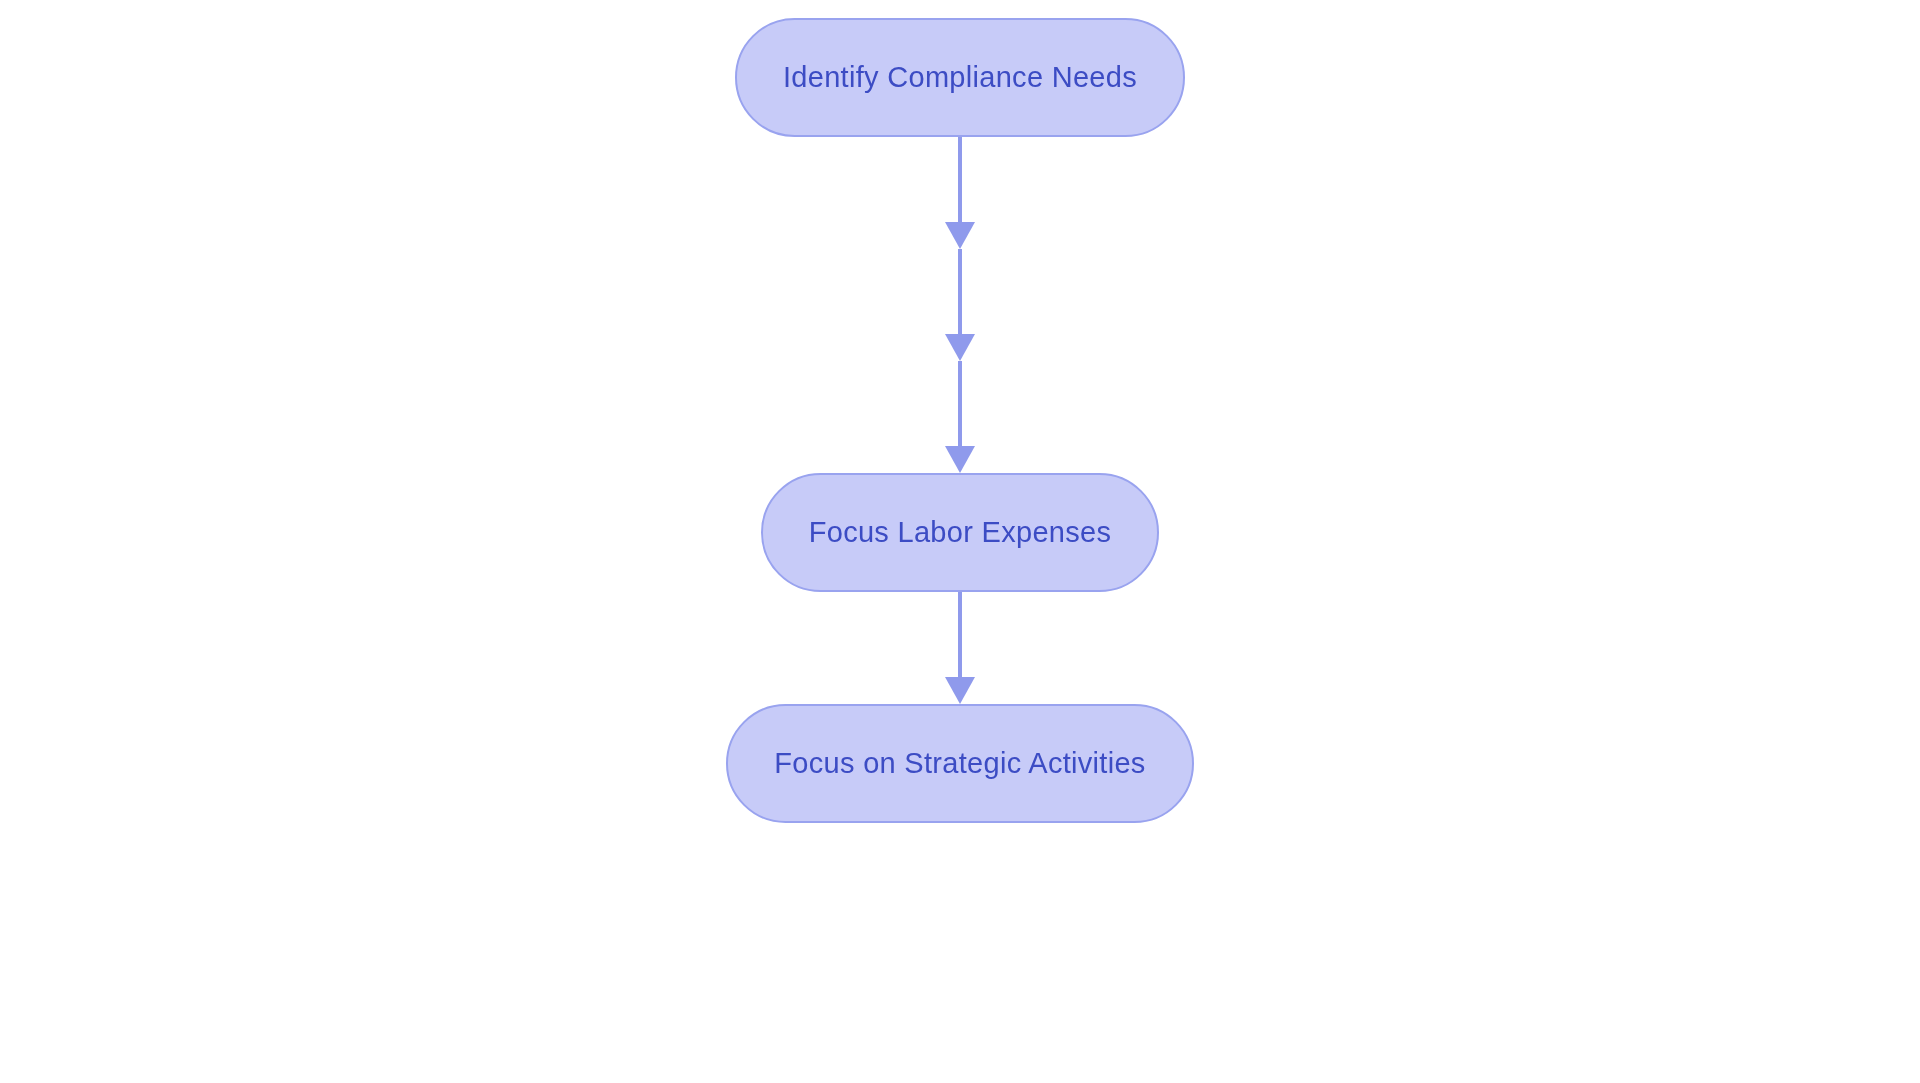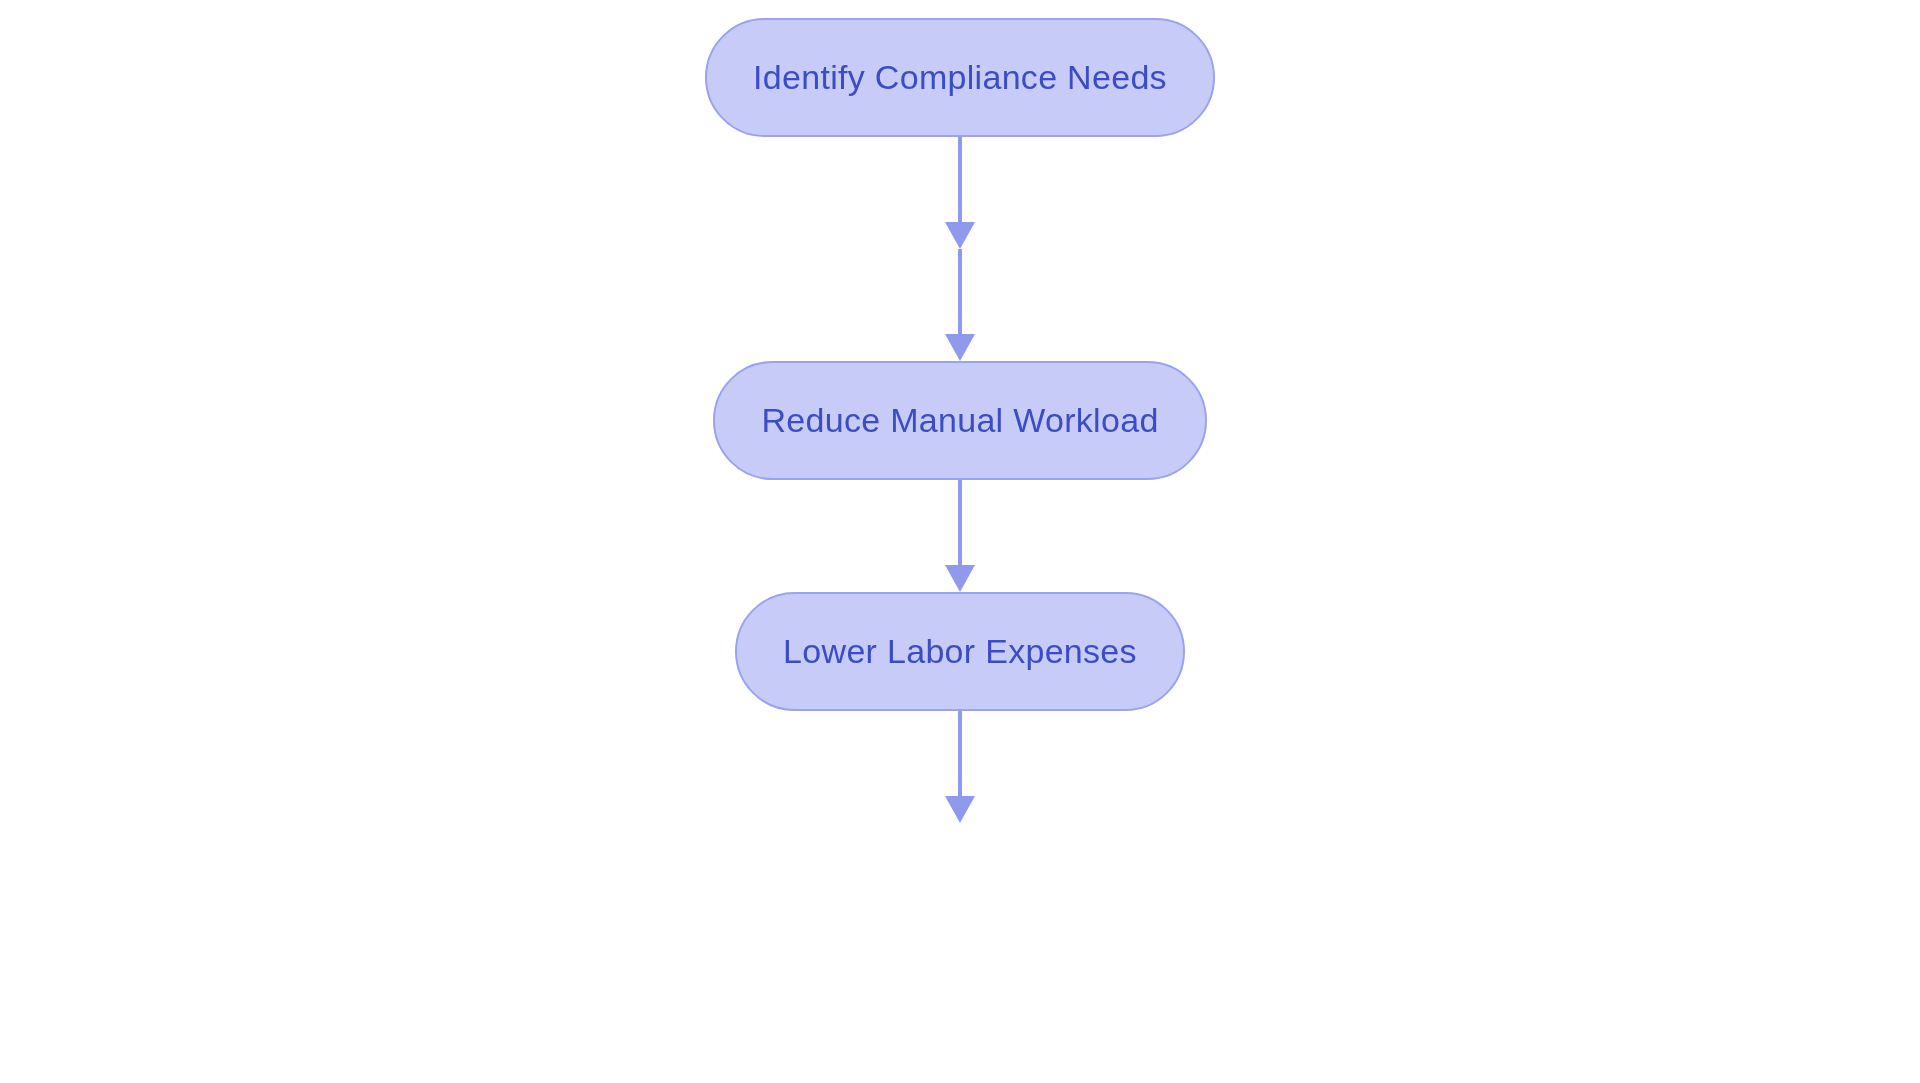--- a/index.html
+++ b/index.html
@@ -30,21 +30,21 @@
     padding: 0 46px;
     border-radius: 60px;
     background: var(--node-fill);
     border: 2px solid var(--node-border);
     display: flex;
     align-items: center;
     justify-content: center;
     flex: 0 0 auto;
   }
   .flow-node-label {
-    font-size: 34px;
+    font-size: 29px;
     font-weight: 400;
     letter-spacing: 0.3px;
     color: var(--node-text);
     white-space: nowrap;
   }
   .edge-arrow {
     height: 112px;
     width: 30px;
     display: flex;
     flex-direction: column;
@@ -77,32 +77,32 @@
     <div class="arrow-line"></div>
     <div class="arrow-head"></div>
   </div>
 
 
   <div class="edge-arrow">
     <div class="arrow-line"></div>
     <div class="arrow-head"></div>
   </div>
 
+
+  <div class="edge-arrow">
+    <div class="arrow-line"></div>
+    <div class="arrow-head"></div>
+  </div>
+
   <div class="flow-node">
-    <span class="flow-node-label">Reduce Manual Workload</span>
+    <span class="flow-node-label">Focus Labor Expenses</span>
   </div>
 
   <div class="edge-arrow">
     <div class="arrow-line"></div>
     <div class="arrow-head"></div>
   </div>
 
   <div class="flow-node">
-    <span class="flow-node-label">Lower Labor Expenses</span>
+    <span class="flow-node-label">Focus on Strategic Activities</span>
   </div>
-
-  <div class="edge-arrow">
-    <div class="arrow-line"></div>
-    <div class="arrow-head"></div>
-  </div>
-
 
 </div>
 
 </body></html>

